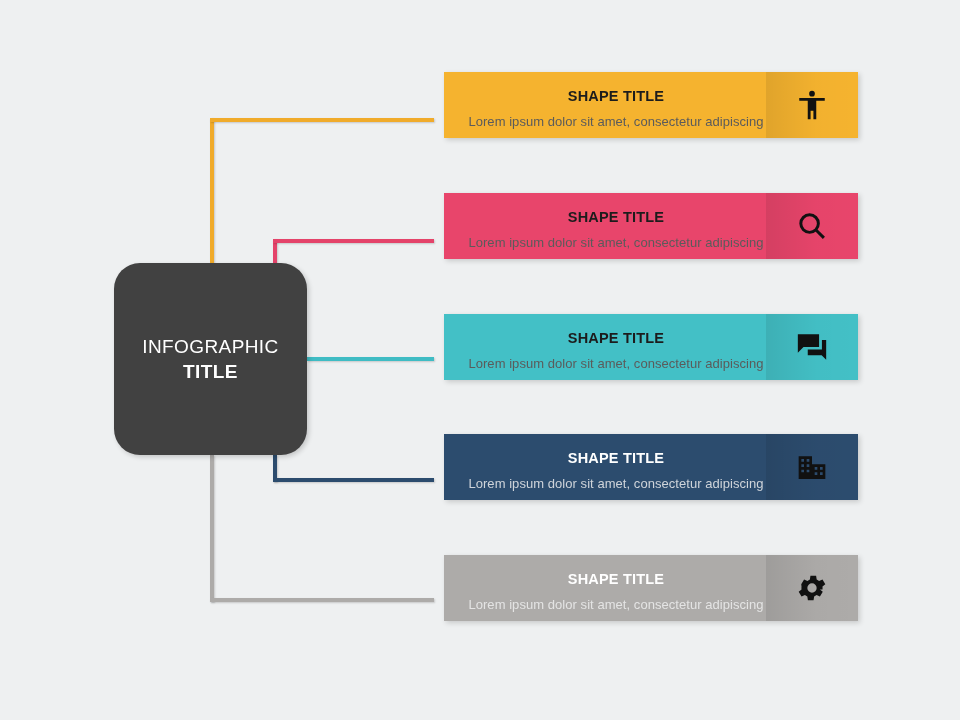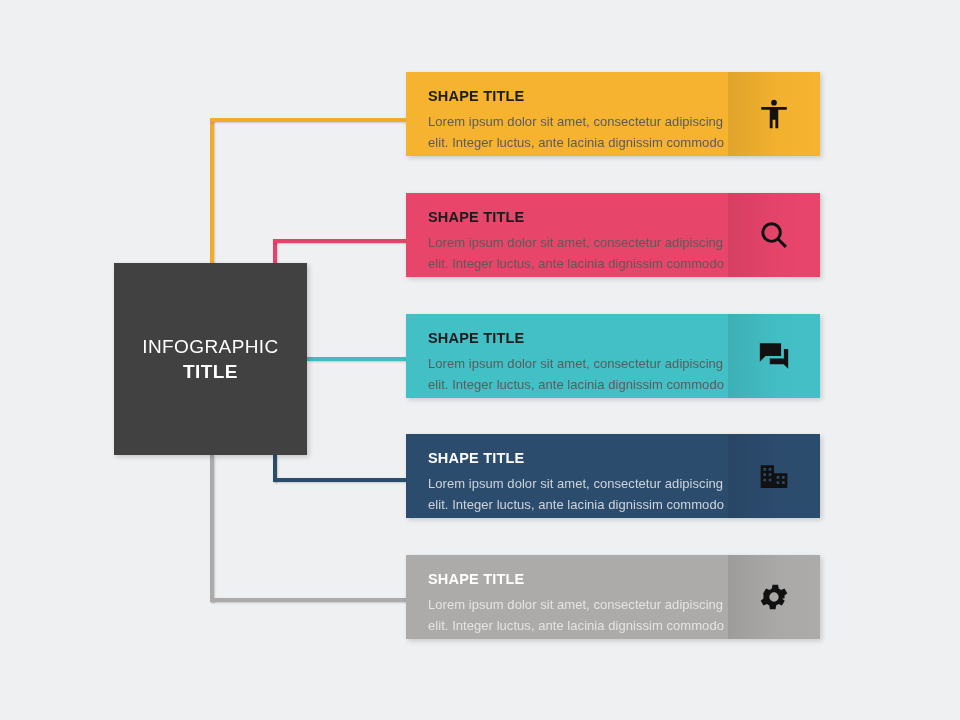--- a/index.html
+++ b/index.html
@@ -36,45 +36,47 @@
     left: 114px;
     top: 263px;
     width: 193px;
     height: 192px;
     background: #414141;
     display: flex;
     flex-direction: column;
     align-items: center;
     justify-content: center;
     box-shadow: 2px 2px 5px rgba(0,0,0,0.18);
+    border-radius: 26px;
   }
   #center-block .line1 {
     color: #ffffff;
     font-size: 19px;
     font-weight: 400;
     letter-spacing: 0.4px;
     line-height: 25px;
   }
   #center-block .line2 {
     color: #ffffff;
     font-size: 19px;
     font-weight: bold;
     letter-spacing: 0.4px;
     line-height: 25px;
     text-align: right;
   }
 
   
   .card {
     position: absolute;
-    left: 406px;
+    left: 444px;
     width: 414px;
-    height: 84px;
+    height: 66px;
     overflow: hidden;
     box-shadow: 2px 2px 5px rgba(0,0,0,0.16);
+    text-align: center;
   }
   .card-text {
     position: absolute;
     left: 22px;
     top: 16px;
     width: 300px;
   }
   .card-title {
     font-size: 14.5px;
     font-weight: bold;

